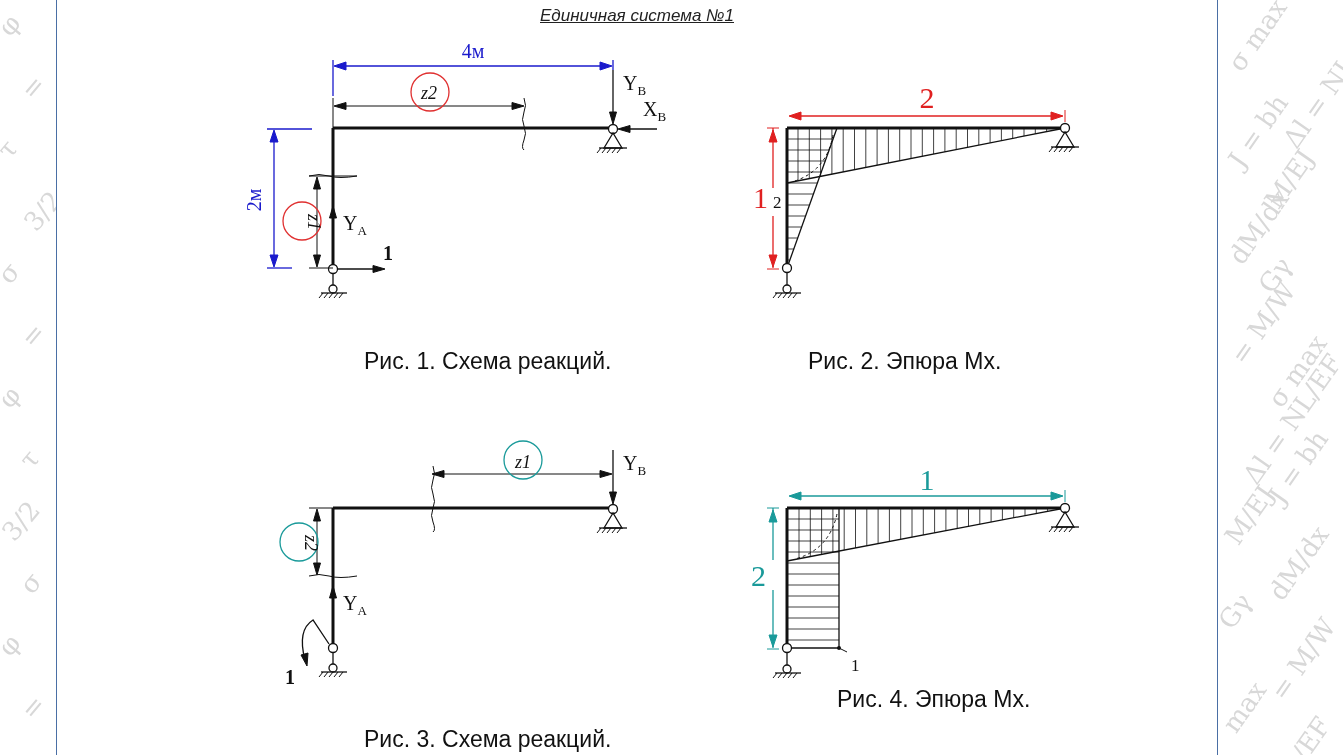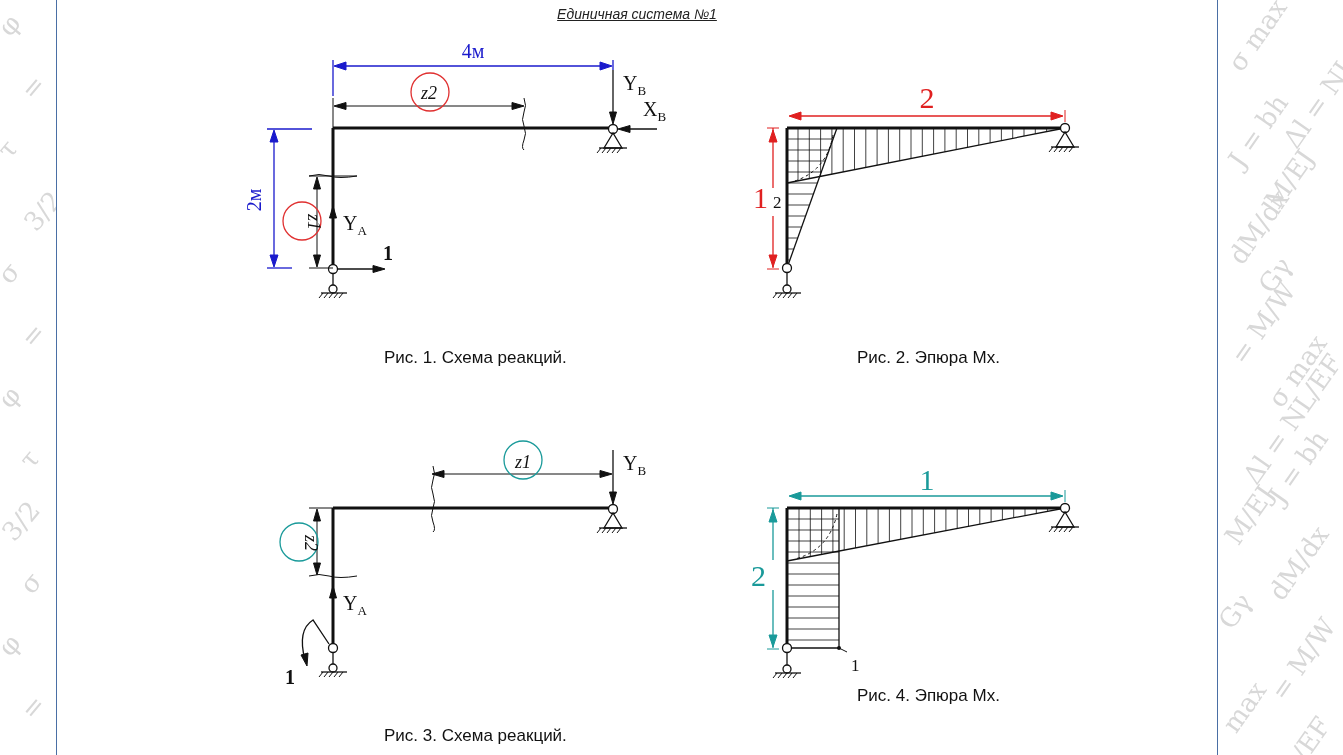--- a/index.html
+++ b/index.html
@@ -2,22 +2,22 @@
 <html><head>
 <meta charset="utf-8">
 <style>
   html, body { margin:0; padding:0; }
   body { width:1343px; height:755px; position:relative; overflow:hidden; background:#ffffff; font-family:"Liberation Sans", sans-serif; }
   .watermark { position:absolute; top:0; bottom:0; overflow:hidden; background:#ffffff; }
   .wm-left { left:0; width:56px; }
   .wm-right { right:0; width:126px; }
   .wm-glyph { position:absolute; color:#d8d8d8; font-family:"DejaVu Serif", serif; font-size:26px; white-space:nowrap; transform-origin:center; }
   .page { position:absolute; left:56px; top:0; width:1160px; height:755px; background:#ffffff; border-left:1.5px solid #4a6fa5; border-right:1.5px solid #4a6fa5; }
-  .heading { position:absolute; left:0; width:1160px; text-align:center; font-family:"Liberation Sans", sans-serif; font-style:italic; text-decoration:underline; font-size:14px; color:#222; }
-  .caption { position:absolute; font-family:"Liberation Sans", sans-serif; font-size:17px; color:#111;margin-left:20px; }
+  .heading { position:absolute; left:0; width:1160px; text-align:center; font-family:"Liberation Sans", sans-serif; font-style:italic; text-decoration:underline; font-size:17px; color:#222; }
+  .caption { position:absolute; font-family:"Liberation Sans", sans-serif; font-size:23px; color:#111; }
   svg.fig { position:absolute; overflow:visible; }
   .serif { font-family:"Liberation Serif", serif; }
 </style>
 </head>
 <body>
 
 <div class="watermark wm-left" id="wmLeft">
     <span class="wm-glyph" style="left: 0px; top: 10px; transform: rotate(-50deg);">φ</span>
     <span class="wm-glyph" style="left: 22px; top: 72px; transform: rotate(-50deg);">=</span>
     <span class="wm-glyph" style="left: 0px; top: 134px; transform: rotate(-50deg);">τ</span>
@@ -224,21 +224,21 @@
       <line x1="20" y1="189" x2="32" y2="189" stroke-width="1"></line>
       <path d="M26 50 l-4 12 h8 Z"></path>
       <path d="M26 187 l-4 -12 h8 Z"></path>
     </g>
     <rect x="20" y="108" width="14" height="28" fill="#fff"></rect>
     <text x="6" y="128" class="serif" font-size="30" fill="#e02020">1</text>
     <text x="26" y="128" class="serif" font-size="17" fill="#111">2</text>
   </svg>
 
   <div class="caption" style="left:307px; top:348px;">Рис. 1. Схема реакций.</div>
-  <div class="caption" style="left:780px; top:348px;">Рис. 2. Эпюра Мх.</div>
+  <div class="caption" style="left:751px; top:348px;">Рис. 2. Эпюра Мх.</div>
 
 
   <svg class="fig" style="left:180px; top:430px;" width="460" height="265">
     <g stroke="#111" fill="none">
       <line x1="96" y1="78" x2="376" y2="78" stroke-width="3"></line>
       <line x1="96" y1="78" x2="96" y2="218" stroke-width="3"></line>
     </g>
     <g stroke="#111" fill="#fff">
       <circle cx="96" cy="218" r="4.5" stroke-width="1.3"></circle>
       <line x1="96" y1="222" x2="96" y2="234" stroke-width="1.3"></line>

